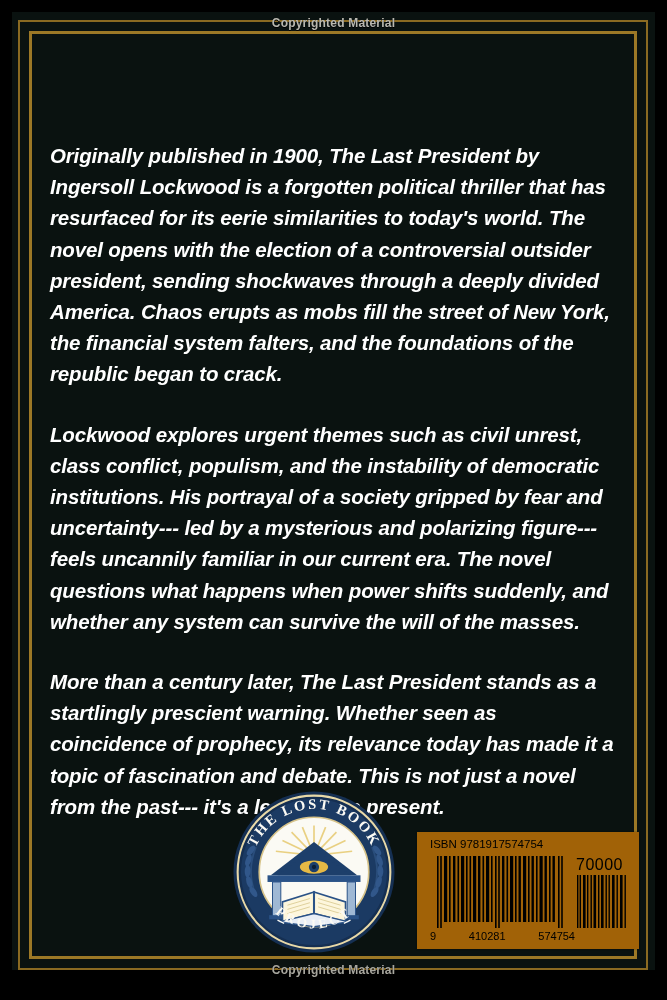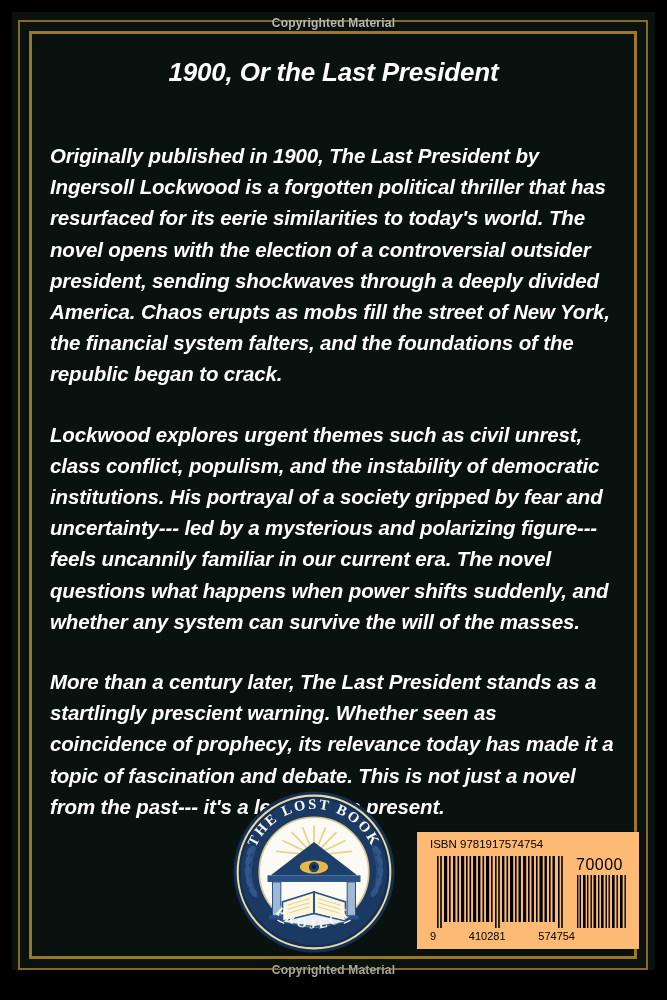--- a/index.html
+++ b/index.html
@@ -120,21 +120,21 @@
     height: 166px;
   }
 
   
   .barcode-box {
     position: absolute;
     left: 417px;
     top: 832px;
     width: 222px;
     height: 117px;
-    background: #fdba74;
+    background: #a16207;
     box-shadow: 0 0 2px rgba(0,0,0,0.4);
   }
   .isbn-text {
     position: absolute;
     left: 13px;
     top: 6px;
     font-size: 11.5px;
     color: #000000;
     font-family: "Liberation Sans", sans-serif;
     white-space: nowrap;
@@ -181,21 +181,20 @@
 <div id="cover">
 
   <div class="card-bg"></div>
 
   <div class="frame-outer"></div>
   <div class="frame-inner"></div>
 
   <div class="copy-top">Copyrighted Material</div>
 
   <div class="title-block">
-    <div class="title-line">1900, Or the Last President</div>
   </div>
 
   <div class="blurb">
     <p class="para">Originally published in 1900, The Last President by Ingersoll Lockwood is a forgotten political thriller that has resurfaced for its eerie similarities to today's world. The novel opens with the election of a controversial outsider president, sending shockwaves through a deeply divided America. Chaos erupts as mobs fill the street of New York, the financial system falters, and the foundations of the republic began to crack.</p>
     <p class="para">Lockwood explores urgent themes such as civil unrest, class conflict, populism, and the instability of democratic institutions. His portrayal of a society gripped by fear and uncertainty--- led by a mysterious and polarizing figure--- feels uncannily familiar in our current era. The novel questions what happens when power shifts suddenly, and whether any system can survive the will of the masses.</p>
     <p class="para">More than a century later, The Last President stands as a startlingly prescient warning. Whether seen as coincidence of prophecy, its relevance today has made it a topic of fascination and debate. This is not just a novel from the past--- it's a lens on the present.</p>
   </div>
 
   <div class="seal">
     <svg viewBox="0 0 200 200" width="166" height="166">

